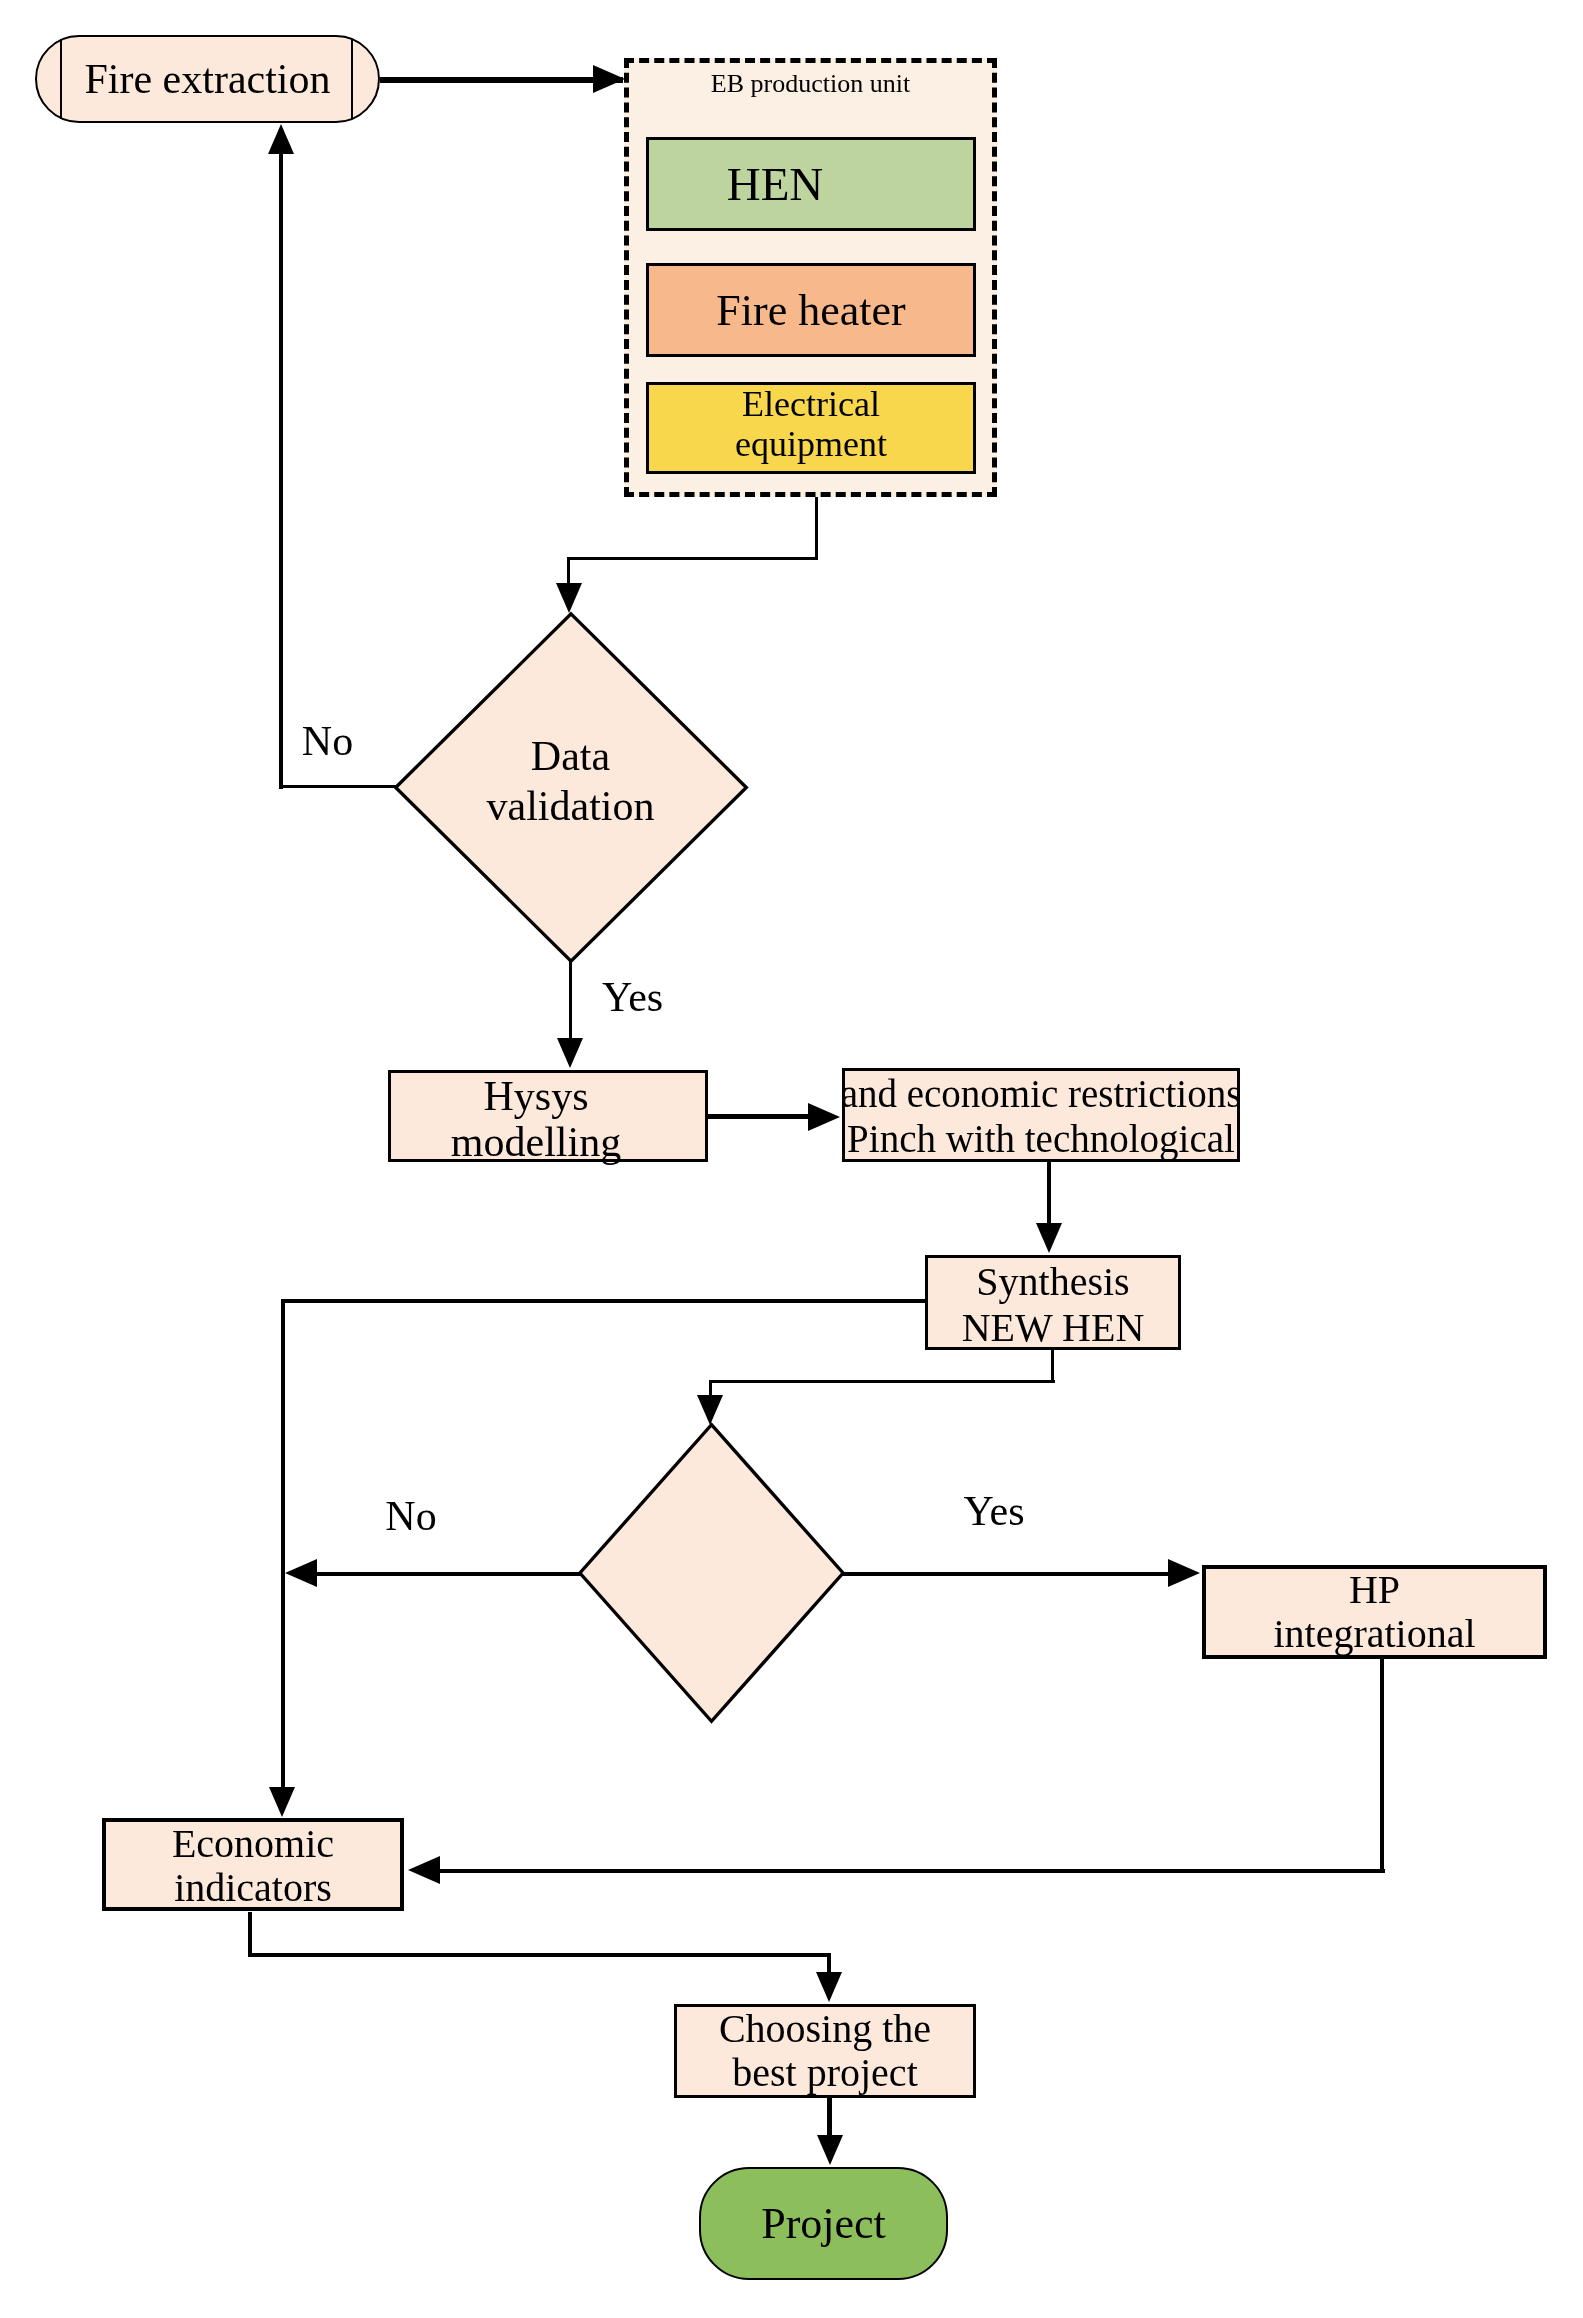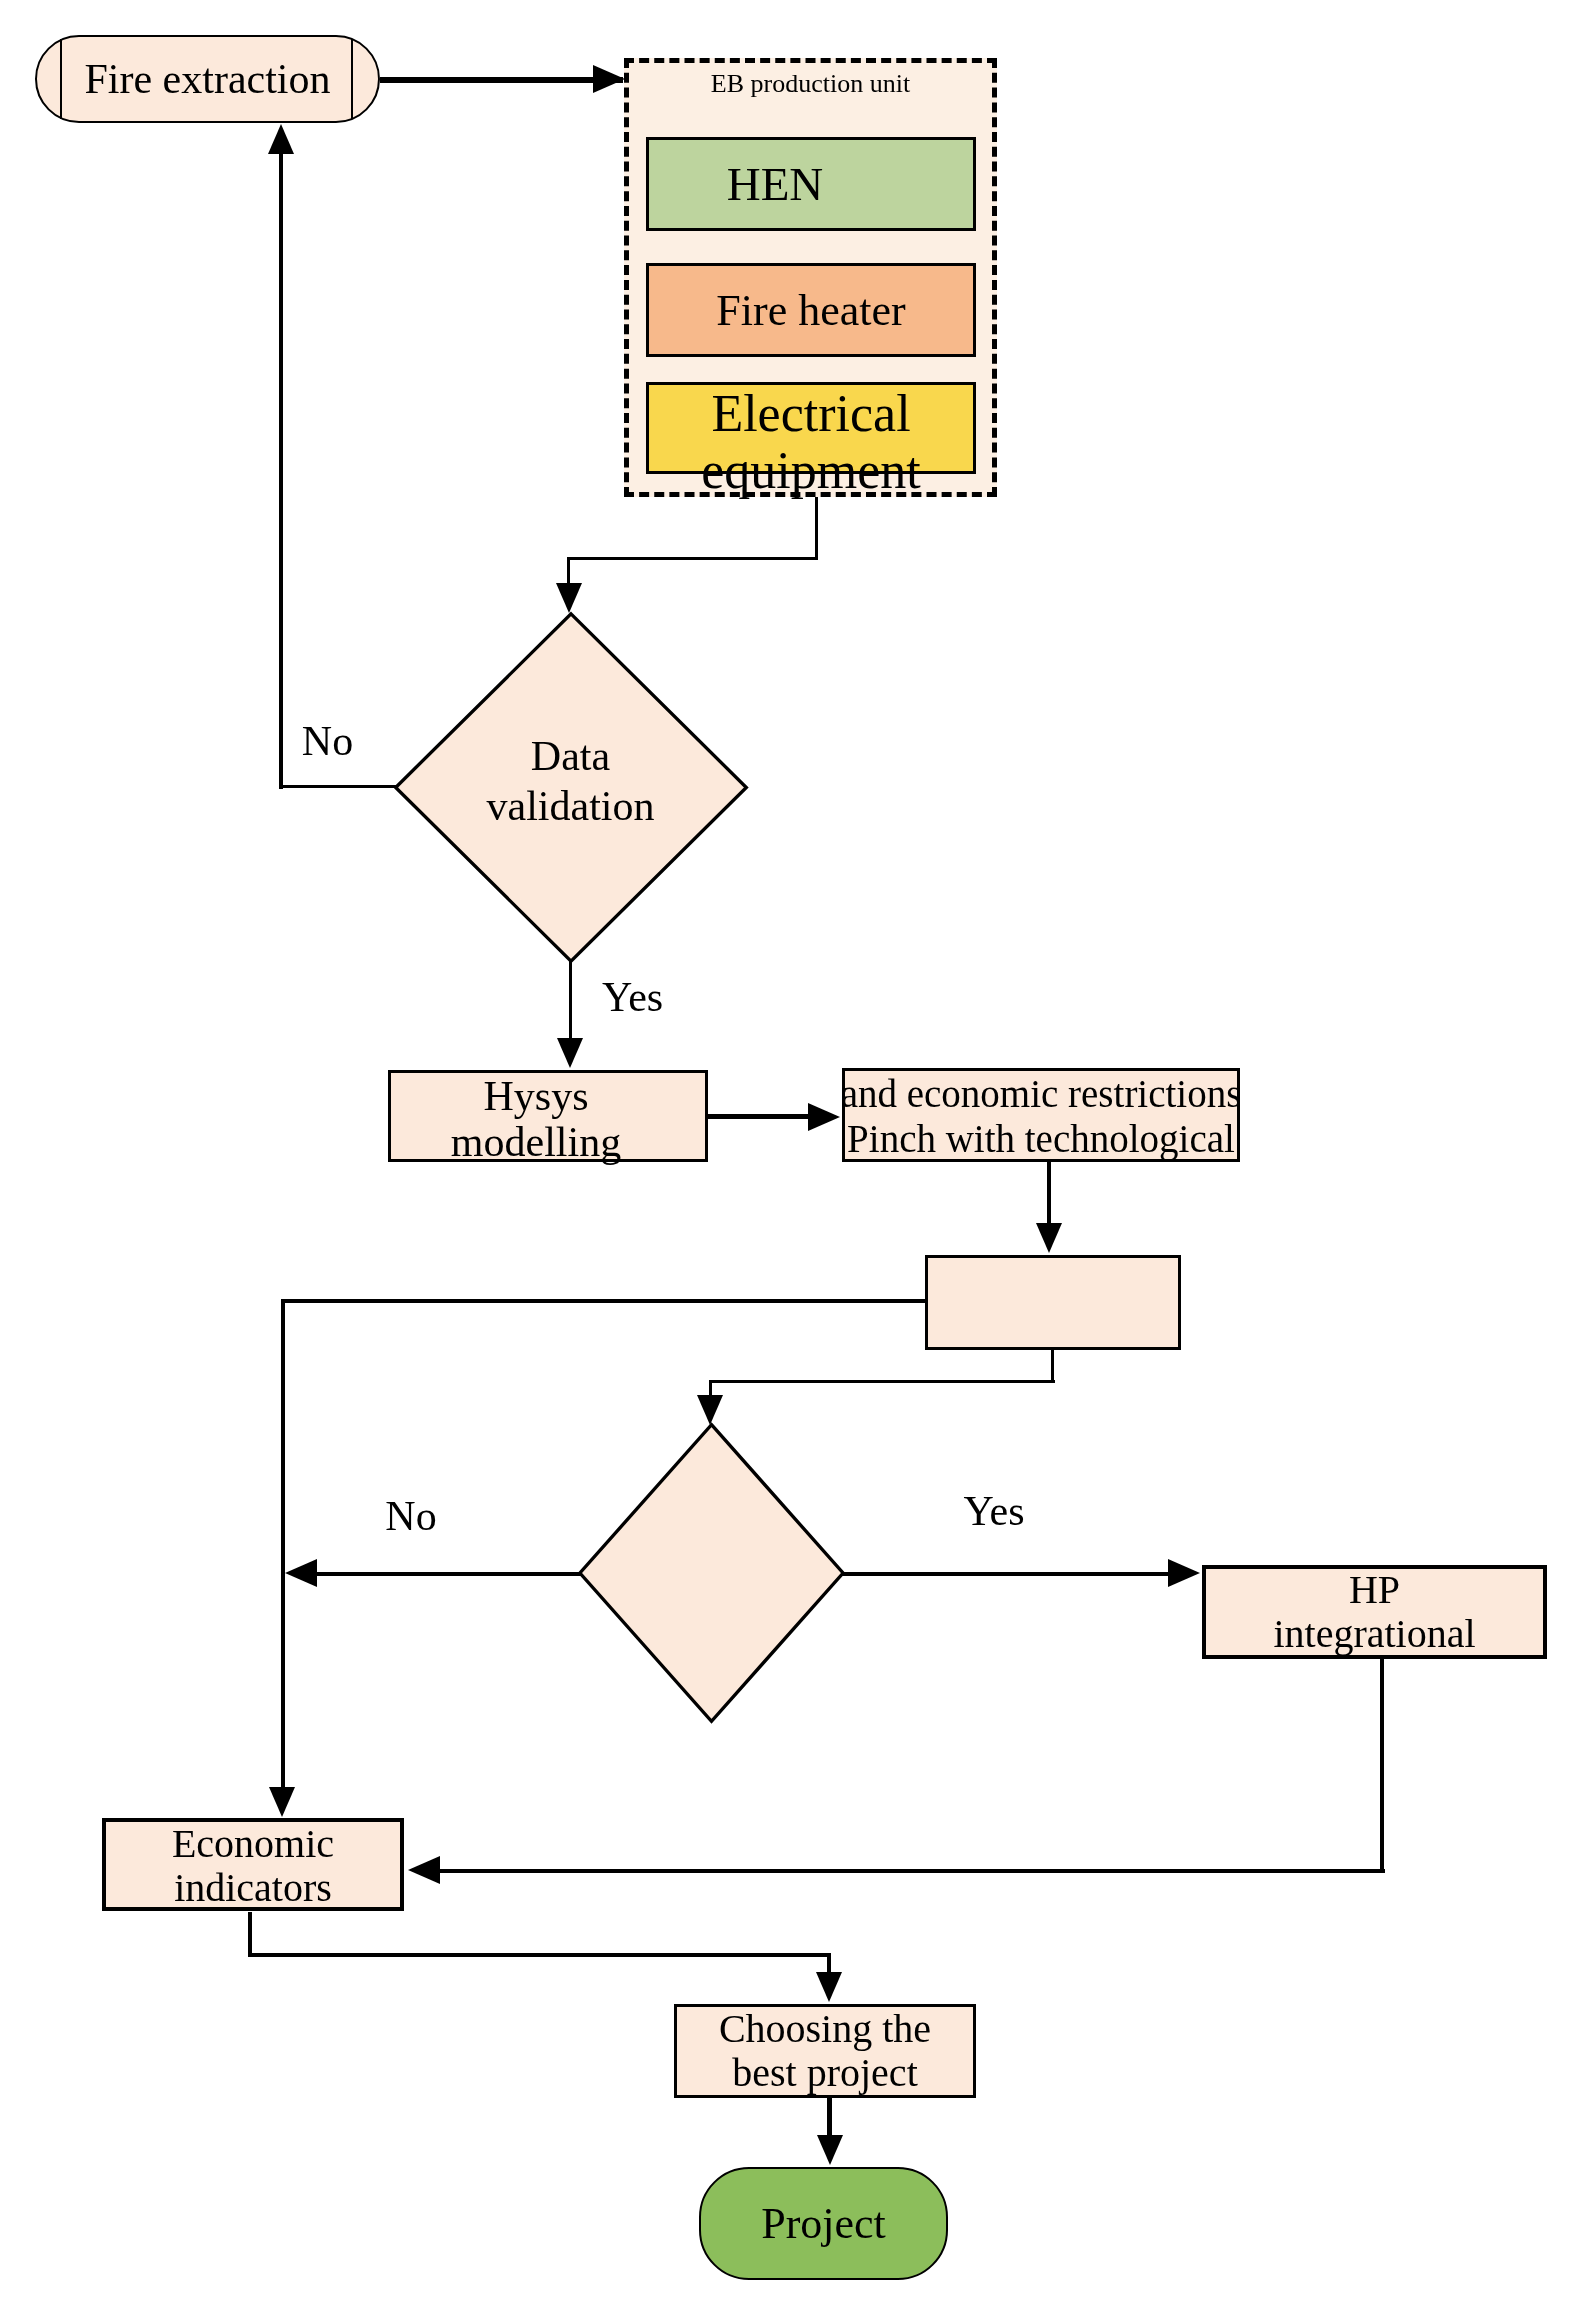--- a/index.html
+++ b/index.html
@@ -83,21 +83,21 @@
   <div class="shape" style="left:624px;top:58px;width:373px;height:439px;border:5px dashed #000;background:#FCEFE3;"></div>
   <div class="lbl" style="left:624px;top:69px;width:373px;font-size:26px;">EB production unit</div>
 
   <div class="shape" style="left:646px;top:137px;width:330px;height:94px;background:#BDD49E;"></div>
   <div class="lbl flexc" style="left:610px;top:137px;width:330px;height:94px;font-size:47px;">HEN</div>
 
   <div class="shape" style="left:646px;top:263px;width:330px;height:94px;background:#F7B98B;"></div>
   <div class="lbl flexc" style="left:646px;top:263px;width:330px;height:94px;font-size:44px;border-radius:20px;">Fire heater</div>
 
   <div class="shape" style="left:646px;top:382px;width:330px;height:92px;background:#F9D74D;"></div>
-  <div class="lbl col" style="left:646px;top:385px;width:330px;font-size:52px;line-height:1.1;">
+  <div class="lbl col" style="left:646px;top:385px;width:330px;font-size:36px;line-height:1.1;">
     <span>Electrical</span>
     <span>equipment</span>
   </div>
 
   <svg style="left:394px;top:612px;" width="354" height="351" viewBox="0 0 422 418">
     <polygon class="diamond" points="211,2 420,209 211,416 2,209"></polygon>
   </svg>
   <div class="lbl col" style="left:397px;top:732px;width:347px;font-size:42px;line-height:1.18;">
     <span>Data</span>
     <span>validation</span>
@@ -109,20 +109,24 @@
     <span>modelling</span>
   </div>
 
   <div class="shape" style="left:842px;top:1068px;width:398px;height:94px;"></div>
   <div class="lbl col" style="left:842px;top:1072px;width:398px;font-size:39px;line-height:1.15;white-space:nowrap;">
     <span>and economic restrictions</span>
     <span>Pinch with technological</span>
   </div>
 
   <div class="shape" style="left:925px;top:1255px;width:256px;height:95px;"></div>
+  <div class="lbl col" style="left:925px;top:1259px;width:256px;font-size:40px;line-height:1.15;">
+    <span>Synthesis</span>
+    <span>NEW HEN</span>
+  </div>
 
   <svg style="left:578px;top:1423px;" width="267" height="300" viewBox="0 0 318 358">
     <polygon class="diamond" points="159,2 316,179 159,356 2,179"></polygon>
   </svg>
 
   <div class="shape" style="left:1202px;top:1565px;width:345px;height:94px;border-width:4.2px;"></div>
   <div class="lbl col" style="left:1202px;top:1568px;width:345px;font-size:40px;line-height:1.1;font-family:Liberation Serif, serif;">
     <span>HP</span>
     <span>integrational</span>
   </div>

